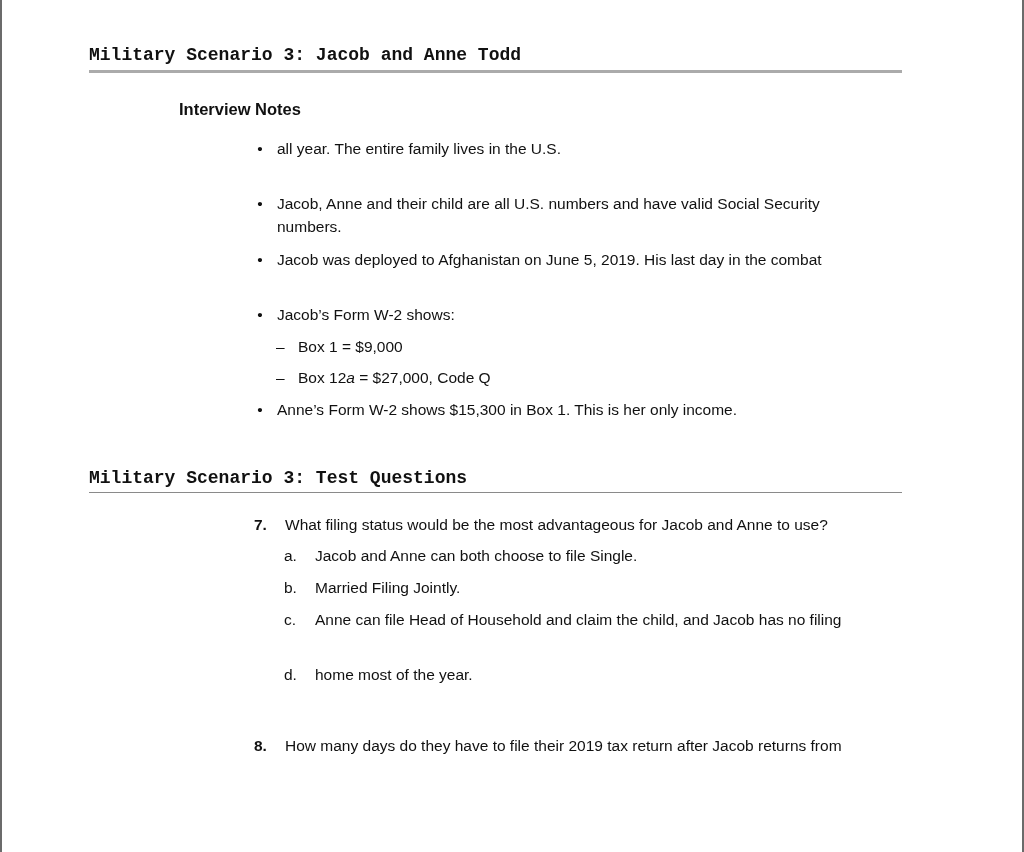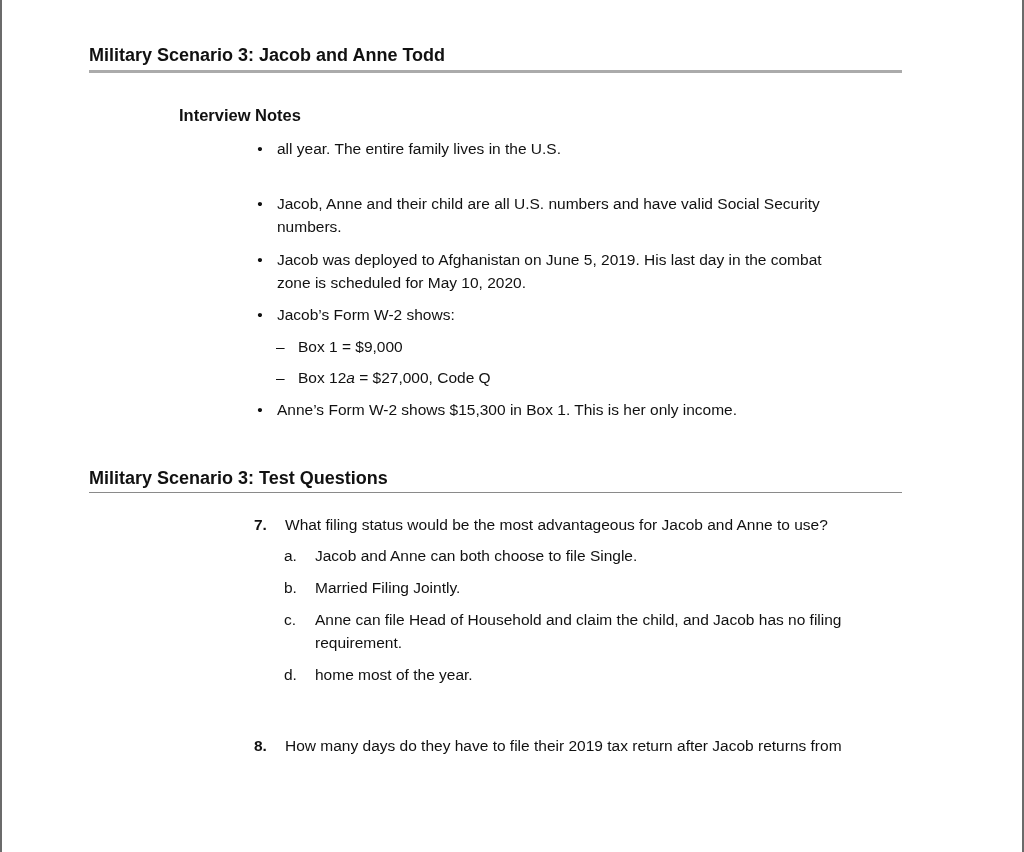--- a/index.html
+++ b/index.html
@@ -21,37 +21,37 @@
     .page-border-right {
       position: absolute; right: 0; top: 0; width: 2px; height: 852px; background: #6b6b6b;
     }
     .section-title {
       position: absolute;
       left: 89px;
       font-weight: bold;
       font-size: 18px;
       color: #111;
       white-space: nowrap;
+      font-family: Liberation Mono, monospace;
     }
     .title-1 { top: 45px; }
     .rule-1 {
       position: absolute; left: 89px; width: 813px; top: 70px; height: 3px; background: #ababab;
     }
     .title-2 { top: 468px; }
     .rule-2 {
       position: absolute; left: 89px; width: 813px; top: 492px; height: 1px; background: #8a8a8a;
     }
     .subheading {
       position: absolute;
       left: 179px;
       top: 100px;
       font-weight: bold;
       font-size: 16.5px;
       color: #111;
-      margin-top: 6px;
     }
     .notes {
       position: absolute;
       left: 0;
       top: 0;
       width: 1024px;
       font-size: 15.5px;
       line-height: 23px;
       color: #111;
     }
@@ -132,21 +132,20 @@
 
   <div class="note-item" style="top:192px;">
     <span class="bullet">•</span>
     <div>Jacob, Anne and their child are all U.S. numbers and have valid Social Security</div>
     <div>numbers.</div>
   </div>
 
   <div class="note-item" style="top:248px;">
     <span class="bullet">•</span>
     <div>Jacob was deployed to Afghanistan on June 5, 2019. His last day in the combat</div>
-    <div>zone is scheduled for May 10, 2020.</div>
   </div>
 
   <div class="note-item" style="top:303px;">
     <span class="bullet">•</span>
     <div>Jacob’s Form W-2 shows:</div>
   </div>
   <div class="sub-item" style="top:335px;">
     <span class="dash">–</span>
     <span>Box 1 = $9,000</span>
   </div>
@@ -172,21 +171,20 @@
   <span class="opt-letter">a.</span>
   <div>Jacob and Anne can both choose to file Single.</div>
 </div>
 <div class="option" style="top:576px;">
   <span class="opt-letter">b.</span>
   <div>Married Filing Jointly.</div>
 </div>
 <div class="option" style="top:608px;">
   <span class="opt-letter">c.</span>
   <div>Anne can file Head of Household and claim the child, and Jacob has no filing</div>
-  <div>requirement.</div>
 </div>
 <div class="option" style="top:663px;">
   <span class="opt-letter">d.</span>
   <div>home most of the year.</div>
 </div>
 
 <div class="question" style="top:734px;">
   <span class="q-num">8.</span>
   <div>How many days do they have to file their 2019 tax return after Jacob returns from</div>
 </div>

